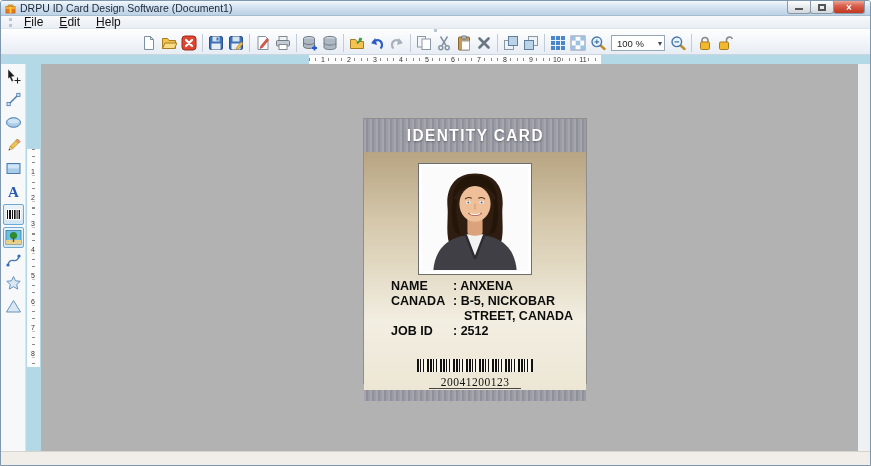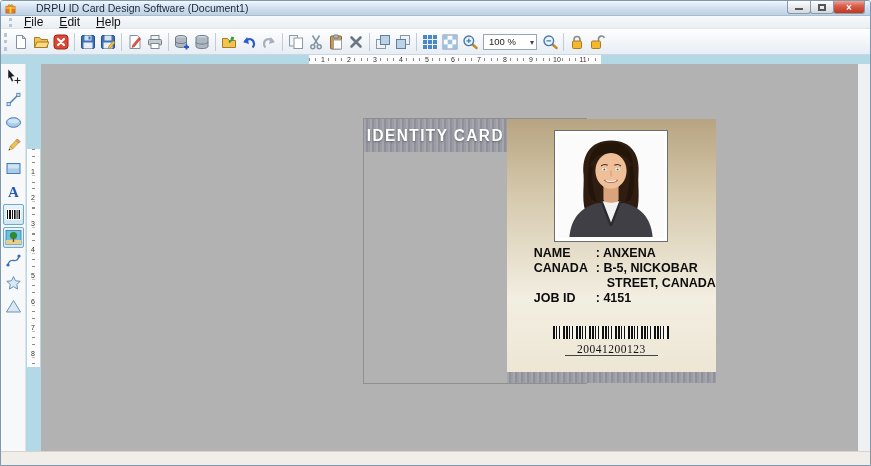--- a/index.html
+++ b/index.html
@@ -2,41 +2,41 @@
 <html><head>
 <meta charset="utf-8">
 <style>
   html,body{margin:0;padding:0;background:#fff;}
   *{box-sizing:border-box;}
   .window{position:relative;width:871px;height:466px;font-family:"Liberation Sans",sans-serif;
     border:1px solid #7e97ad;border-radius:3px 3px 0 0;overflow:hidden;background:#fff;}
 
   
   .titlebar{height:15px;background:linear-gradient(#f2f8fd,#d3e1f0 45%,#bdd2e6);
-    display:flex;align-items:center;gap:20px;padding:0 4px;border-bottom:1px solid #a9bccd;}
+    display:flex;align-items:center;gap:4px;padding:0 4px;border-bottom:1px solid #a9bccd;}
   .app-icon svg{width:11px;height:11px;display:block;}
   .title-text{font-size:10.5px;color:#1b2838;white-space:nowrap;}
   .win-controls{position:absolute;top:0;right:5px;display:flex;}
   .win-btn{width:24px;height:13px;margin-left:-1px;border:1px solid #8a99a8;border-top:none;
     border-radius:0 0 3px 3px;background:linear-gradient(#fdfdfd,#d2d8de);
     display:flex;align-items:center;justify-content:center;}
   .win-btn.close{width:32px;background:linear-gradient(#f0a494,#d95f4d 40%,#c1371f);}
   .glyph-min{width:8px;height:2px;background:#555;margin-top:4px;}
   .glyph-max{width:8px;height:7px;border:2px solid #555;}
   .glyph-close{color:#fff;font-size:10px;font-weight:bold;line-height:11px;}
 
   
   .menubar{height:13px;background:linear-gradient(#f7f9fb,#e9eef3);display:flex;align-items:center;
     padding-left:8px;border-bottom:1px solid #dfe5ec;}
   .menu-item{font-size:12px;color:#111;padding:0 8px;cursor:default;}
   .mb-handle,.tb-handle{width:3px;height:9px;border-left:3px dotted #b9c5d2;margin-right:4px;}
 
   
   .toolbar{height:26px;background:linear-gradient(#fefefe,#e7edf4);display:flex;align-items:center;
-    padding-left:3px;border-bottom:1px solid #cdd6e0;}
+    padding-left:3px;border-bottom:1px solid #cdd6e0;flex-direction:column;}
   .tb-handle{height:18px;}
   .tb-btn{width:20px;height:22px;display:flex;align-items:center;justify-content:center;border-radius:2px;}
   .tb-btn .ic svg{width:16px;height:16px;display:block;}
   .tb-sep{width:1px;height:18px;background:#c2ccd9;margin:0 3px;flex:none;}
   .zoom-combo{width:54px;height:16px;background:#fff;border:1px solid #96a6b6;display:flex;
     align-items:center;font-size:9.5px;color:#222;padding-left:5px;margin:0 3px;position:relative;}
   .combo-arrow{position:absolute;right:2px;top:1px;font-size:8px;color:#445;line-height:13px;}
 
   
   .band{position:absolute;left:0;top:54px;right:0;height:9px;background:#b3d9e6;}
@@ -61,21 +61,21 @@
   .vnum{position:absolute;left:4px;font-size:7px;color:#333;background:#fcfcfc;padding:1px 0;
     transform:translateY(-50%);}
 
   .canvas{position:absolute;left:40px;top:63px;right:12px;bottom:14px;background:#b2b2b2;}
   .right-strip{position:absolute;right:0;top:63px;width:12px;bottom:14px;background:#eef0f1;}
   .statusbar{position:absolute;left:0;right:0;bottom:0;height:14px;background:#f1ede9;
     border-top:1px solid #d6d2ce;}
 
   
   .card{position:absolute;left:323px;top:55px;width:222px;height:264px;display:flex;
-    flex-direction:row;box-shadow:0 0 0 1px #8f8f8f;}
+    flex-direction:column;box-shadow:0 0 0 1px #8f8f8f;}
   .stripes{background:repeating-linear-gradient(90deg,#a4a5ad 0 2px,#8f9099 2px 4px,#9b9ca4 4px 6px);}
   .card-header{height:33px;display:flex;align-items:center;justify-content:center;flex:none;}
   .card-title{color:#fff;font-weight:bold;font-size:16px;letter-spacing:1.5px;
     transform:scaleX(.96);text-shadow:0 1px 2px rgba(50,50,60,.5);white-space:nowrap;}
   .card-body{flex:1;display:flex;flex-direction:column;
     background:linear-gradient(180deg,#b7a482 0%,#d5c8ab 28%,#f2eee1 68%,#ece5d3 100%);}
   .photo-frame{width:112px;height:110px;margin:12px auto 0;border:3px solid #fff;
     outline:1px solid #6e6e6e;background:#fbfbfb;flex:none;}
   .photo-frame svg{width:100%;height:100%;display:block;}
   .fields{margin:5px 0 0 27px;font-size:12.5px;font-weight:bold;color:#0c0c0c;line-height:15px;}
@@ -531,21 +531,21 @@
             <div class="fld-row">
               <span class="fld-label">CANADA</span>
               <span class="fld-value">: B-5, NICKOBAR</span>
             </div>
             <div class="fld-row">
               <span class="fld-label"></span>
               <span class="fld-value ind">STREET, CANADA</span>
             </div>
             <div class="fld-row">
               <span class="fld-label">JOB ID</span>
-              <span class="fld-value">: 4151</span>
+              <span class="fld-value">: 2512</span>
             </div>
           </div>
         <div class="barcode-wrap">
           <div class="barcode"></div>
           <span class="barcode-num">20041200123</span>
         </div>
         <div class="card-bottom stripes"></div>
       </div>
     </div>
   </div>

